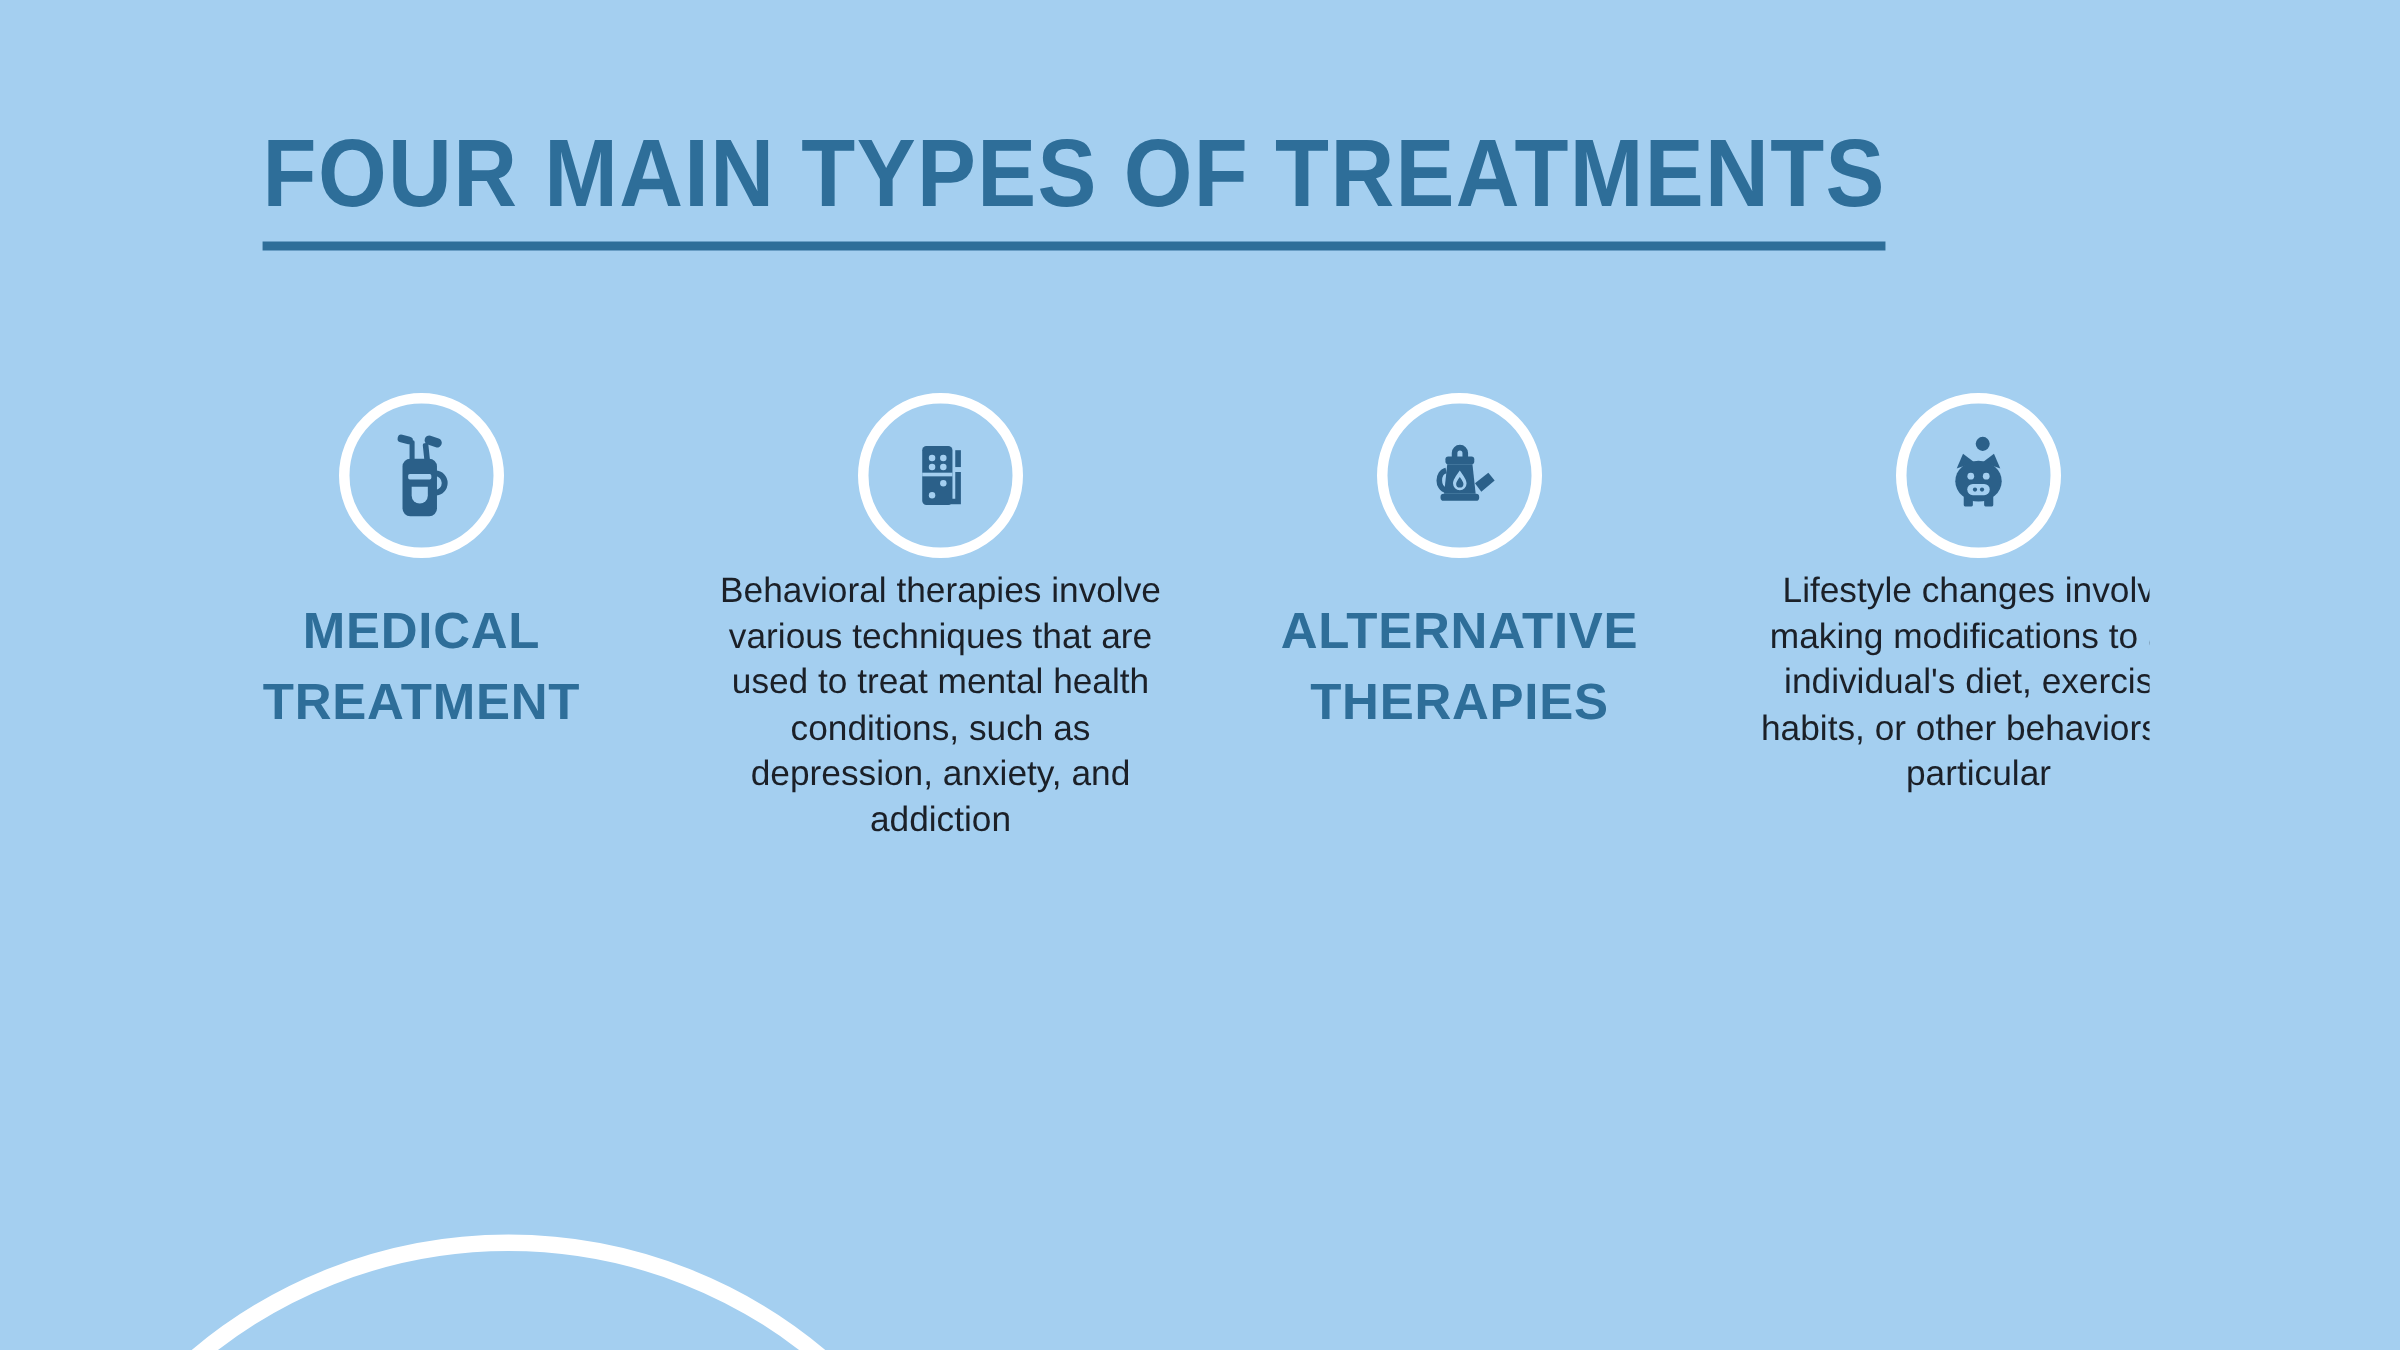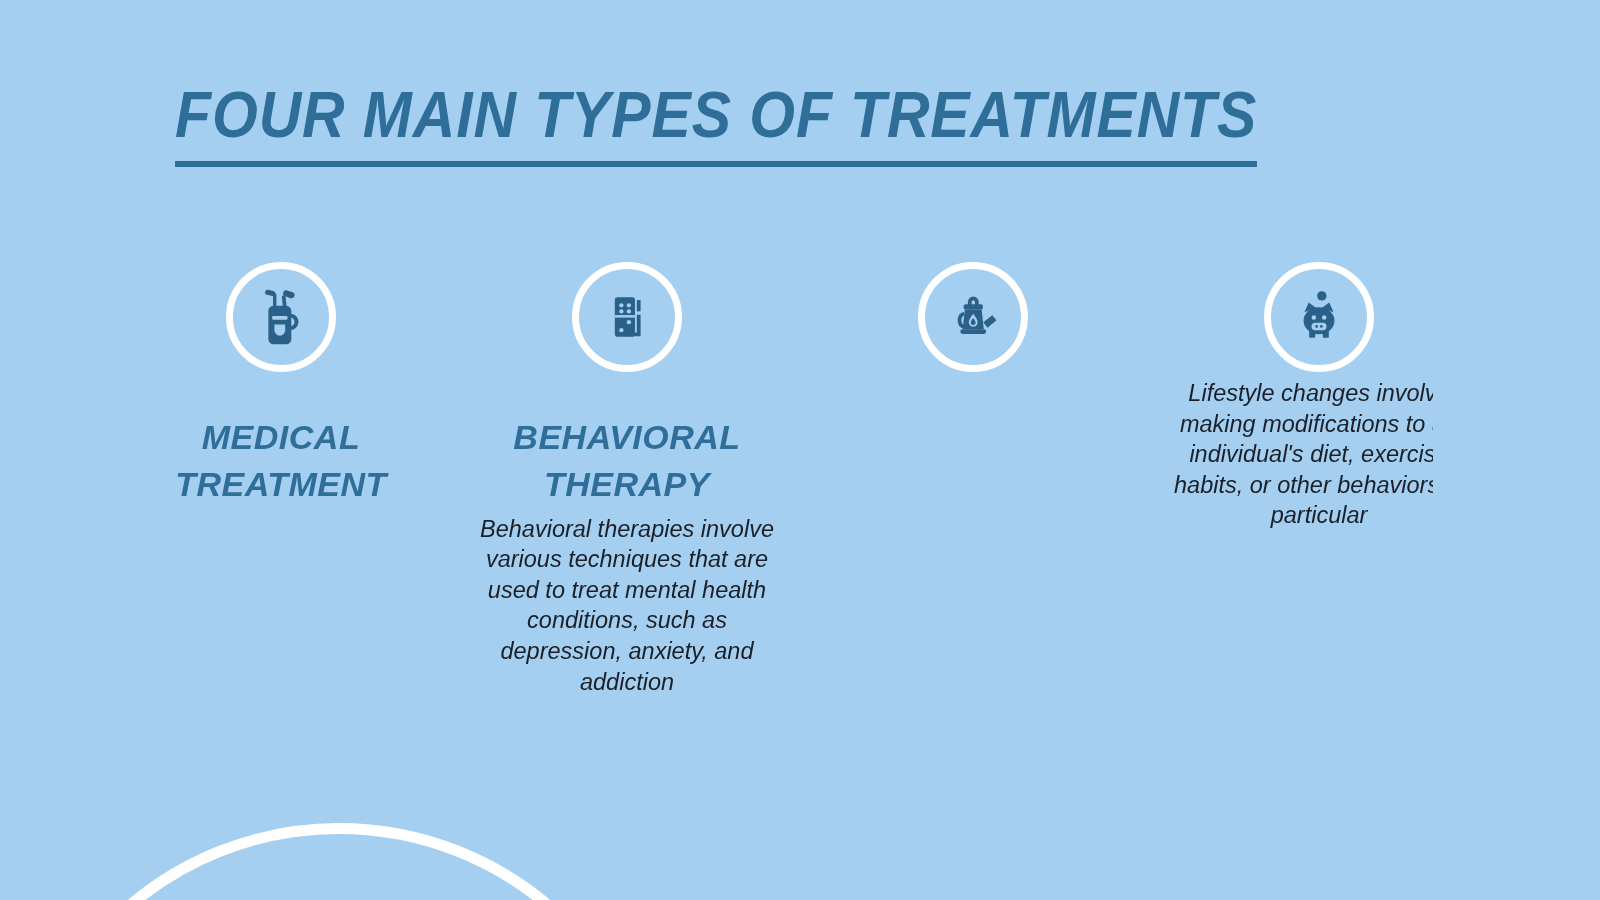--- a/index.html
+++ b/index.html
@@ -9,21 +9,21 @@
     --icon:#2B6089;
     --circle-stroke:#FFFFFF;
   }
   *{margin:0;padding:0;box-sizing:border-box;}
   html,body{width:1600px;height:900px;}
   body{
     background:var(--background);
     font-family:"Liberation Sans",sans-serif;
     overflow:hidden;
   }
-  .slide{position:relative;width:1433px;height:900px;overflow:hidden;font-style:italic;}
+  .slide{position:relative;width:1433px;height:900px;overflow:hidden;}
 
   
   .deco{position:absolute;border-radius:50%;border:11px solid var(--circle-stroke);}
   .deco-right{left:1529px;top:-20px;width:498px;height:498px;}
   .deco-bottom-left{left:11px;top:823px;width:656px;height:656px;}
 
   
   .title-wrap{position:absolute;top:78px;left:0;width:100%;text-align:center;}
   .title{
     display:inline-block;
@@ -46,21 +46,21 @@
     border:7px solid var(--circle-stroke);
     border-radius:50%;
     display:flex;align-items:center;justify-content:center;
     flex:0 0 auto;
   }
   .icon-circle svg{display:block;color:var(--icon);}
   .icon-circle svg *{fill:currentColor;}
   .icon-circle svg .nofill{fill:none;}
   .icon-circle svg .cut{fill:var(--background);}
   .col-title{
-    margin-top:42px;
+    margin-top:26px;
     max-width:300px;
     font-size:34px;
     font-weight:700;
     line-height:1.38;
     letter-spacing:0.5px;
     text-align:center;
     color:var(--heading);
   }
   .col-desc{
     margin-top:6px;
@@ -109,37 +109,37 @@
           <rect x="19" y="11" width="21.5" height="42" rx="3"></rect>
           <rect class="cut" x="19" y="30" width="21.5" height="2.6"></rect>
           <circle class="cut" cx="26" cy="19.5" r="2.3"></circle>
           <circle class="cut" cx="34" cy="19.5" r="2.3"></circle>
           <circle class="cut" cx="26" cy="26" r="2.3"></circle>
           <circle class="cut" cx="34" cy="26" r="2.3"></circle>
           <circle class="cut" cx="34" cy="37.5" r="2.3"></circle>
           <circle class="cut" cx="26" cy="46" r="2.3"></circle>
         </svg>
       </div>
-      <h2 class="col-title">BEHAVIORAL THERAPY</h2>
       <p class="col-desc">Behavioral therapies involve various techniques that are used to treat mental health conditions, such as depression, anxiety, and addiction</p>
     </div>
 
     <div class="column">
       <div class="icon-circle">
         <svg viewBox="0 0 64 64" width="60" height="60">
           <path class="nofill" stroke="currentColor" stroke-width="4" stroke-linecap="round" d="M28.5,18.5 v-2.5 a3.8,3.8 0 0 1 7.6,0 v2.5"></path>
           <rect x="22" y="18.5" width="20.5" height="5.5" rx="2"></rect>
           <path class="nofill" stroke="currentColor" stroke-width="4" d="M22.5,28.5 c-6.5,1.5 -6.5,12.5 0,14"></path>
           <path d="M43,37.5 l9.5,-7.5 4.5,5.5 -9.5,8 z"></path>
           <path d="M23.3,24 h17.9 l2.3,21 h-22.5 z"></path>
           <rect x="18.5" y="45" width="27.5" height="5" rx="2.2"></rect>
           <path class="cut" d="M32.2,28.5 c-3.2,4.6 -4.8,6.8 -4.8,9.2 a4.8,4.8 0 0 0 9.6,0 c0,-2.4 -1.6,-4.6 -4.8,-9.2 z"></path>
           <path d="M32.2,33 c-1.7,2.5 -2.6,3.7 -2.6,5 a2.6,2.6 0 0 0 5.2,0 c0,-1.3 -0.9,-2.5 -2.6,-5 z"></path>
         </svg>
       </div>
+      <h2 class="col-title">ALTERNATIVE THERAPIES</h2>
     </div>
 
     <div class="column">
       <div class="icon-circle">
         <svg viewBox="0 0 64 64" width="60" height="60">
           <circle cx="35" cy="9.5" r="5"></circle>
           <path d="M16.5,27 l4.5,-10.5 8,6 z"></path>
           <path d="M47.5,27 l-4.5,-10.5 -8,6 z"></path>
           <rect x="21.5" y="44" width="6.5" height="10" rx="1"></rect>
           <rect x="36" y="44" width="6.5" height="10" rx="1"></rect>

